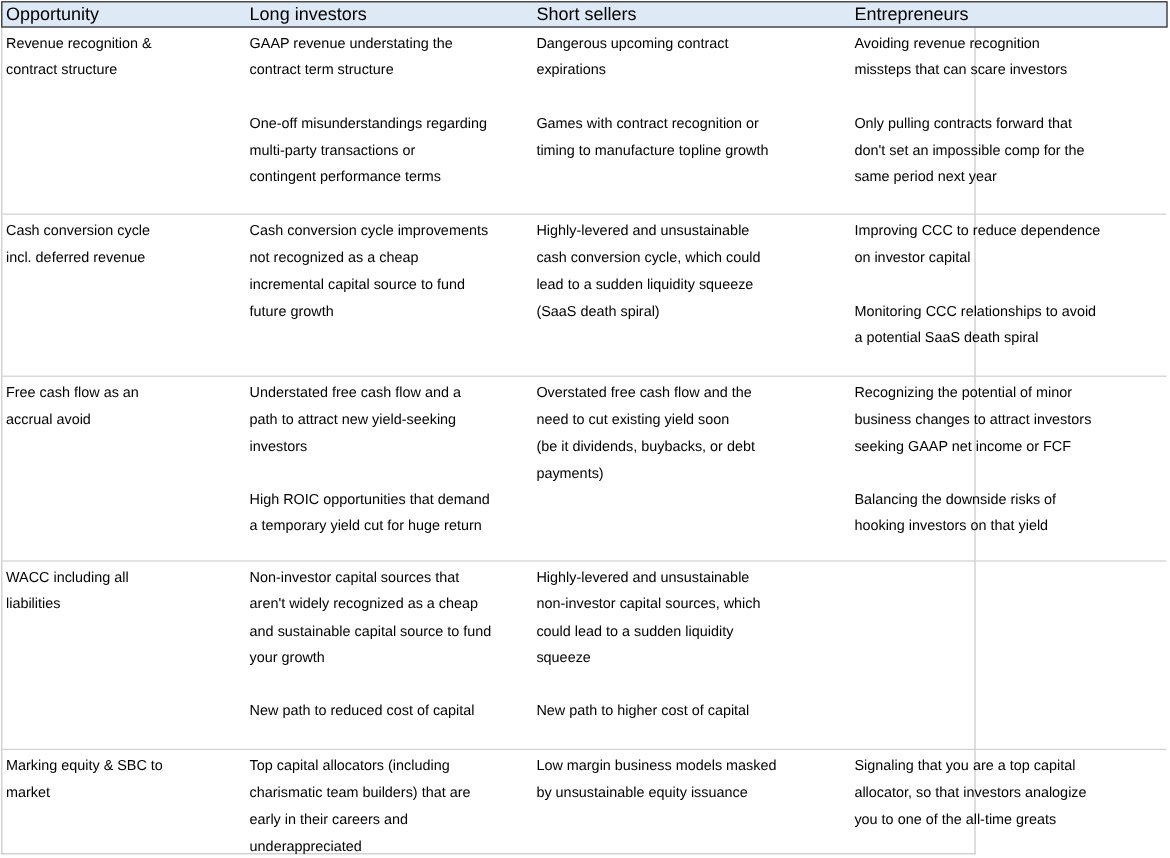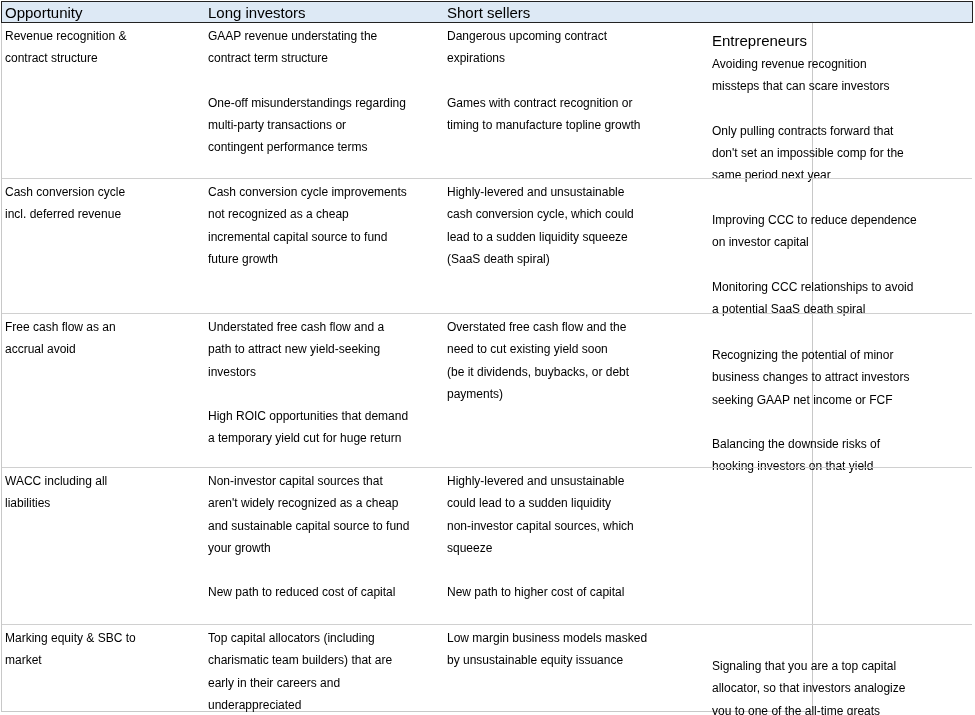--- a/index.html
+++ b/index.html
@@ -8,21 +8,21 @@
   .tbl { position:absolute; left:1px; top:1px; width:812px; height:711px;
          border-left:1px solid #c8c8c8; border-right:1px solid #c8c8c8; border-bottom:1px solid #c8c8c8; box-sizing:border-box; }
   .hdr { position:absolute; left:-1px; top:0; width:972px; height:22px; background:#dde9f5;
          border:1.5px solid #222; box-sizing:border-box; }
   .hdr span { position:absolute; top:2px; font-size:15px; line-height:17px; }
   .row { position:absolute; left:0; width:970px; border-top:1px solid #d0d0d0; box-sizing:border-box; }
   .cell { position:absolute; top:2px; font-size:12px; line-height:22.3px; white-space:pre; }
   .c0 { left:3px; }
   .c1 { left:180px;margin-left:26px; }
   .c2 { left:445px; }
-  .c3 { left:710px;margin-top:28px; }
+  .c3 { left:710px; }
   .gap { height:22.3px; }
 </style>
 </head>
 <body>
 
 <div class="tbl">
   <div class="hdr">
     <span class="c0">Opportunity</span>
     <span class="c1">Long investors</span>
     <span class="c2">Short sellers</span>
@@ -43,21 +43,21 @@
       </div>
       <div class="row" style="top: 312px; height: 154px;">
         <div class="cell c0"><div>Free cash flow as an</div><div>accrual avoid</div></div>
         <div class="cell c1"><div>Understated free cash flow and a</div><div>path to attract new yield-seeking</div><div>investors</div><div class="gap"></div><div>High ROIC opportunities that demand</div><div>a temporary yield cut for huge return</div></div>
         <div class="cell c2"><div>Overstated free cash flow and the</div><div>need to cut existing yield soon</div><div>(be it dividends, buybacks, or debt</div><div>payments)</div></div>
         <div class="cell c3"><div>Recognizing the potential of minor</div><div>business changes to attract investors</div><div>seeking GAAP net income or FCF</div><div class="gap"></div><div>Balancing the downside risks of</div><div>hooking investors on that yield</div></div>
       </div>
       <div class="row" style="top: 466px; height: 157px;">
         <div class="cell c0"><div>WACC including all</div><div>liabilities</div></div>
         <div class="cell c1"><div>Non-investor capital sources that</div><div>aren't widely recognized as a cheap</div><div>and sustainable capital source to fund</div><div>your growth</div><div class="gap"></div><div>New path to reduced cost of capital</div></div>
-        <div class="cell c2"><div>Highly-levered and unsustainable</div><div>could lead to a sudden liquidity</div><div>non-investor capital sources, which</div><div>squeeze</div><div class="gap"></div><div>New path to higher cost of capital</div></div>
+        <div class="cell c2"><div>Highly-levered and unsustainable</div><div>non-investor capital sources, which</div><div>could lead to a sudden liquidity</div><div>squeeze</div><div class="gap"></div><div>New path to higher cost of capital</div></div>
       </div>
       <div class="row" style="top: 623px; height: 88px;">
         <div class="cell c0"><div>Marking equity &amp; SBC to</div><div>market</div></div>
         <div class="cell c1"><div>Top capital allocators (including</div><div>charismatic team builders) that are</div><div>early in their careers and</div><div>underappreciated</div></div>
         <div class="cell c2"><div>Low margin business models masked</div><div>by unsustainable equity issuance</div></div>
         <div class="cell c3"><div>Signaling that you are a top capital</div><div>allocator, so that investors analogize</div><div>you to one of the all-time greats</div></div>
       </div>
     </div>
 </div>
 

